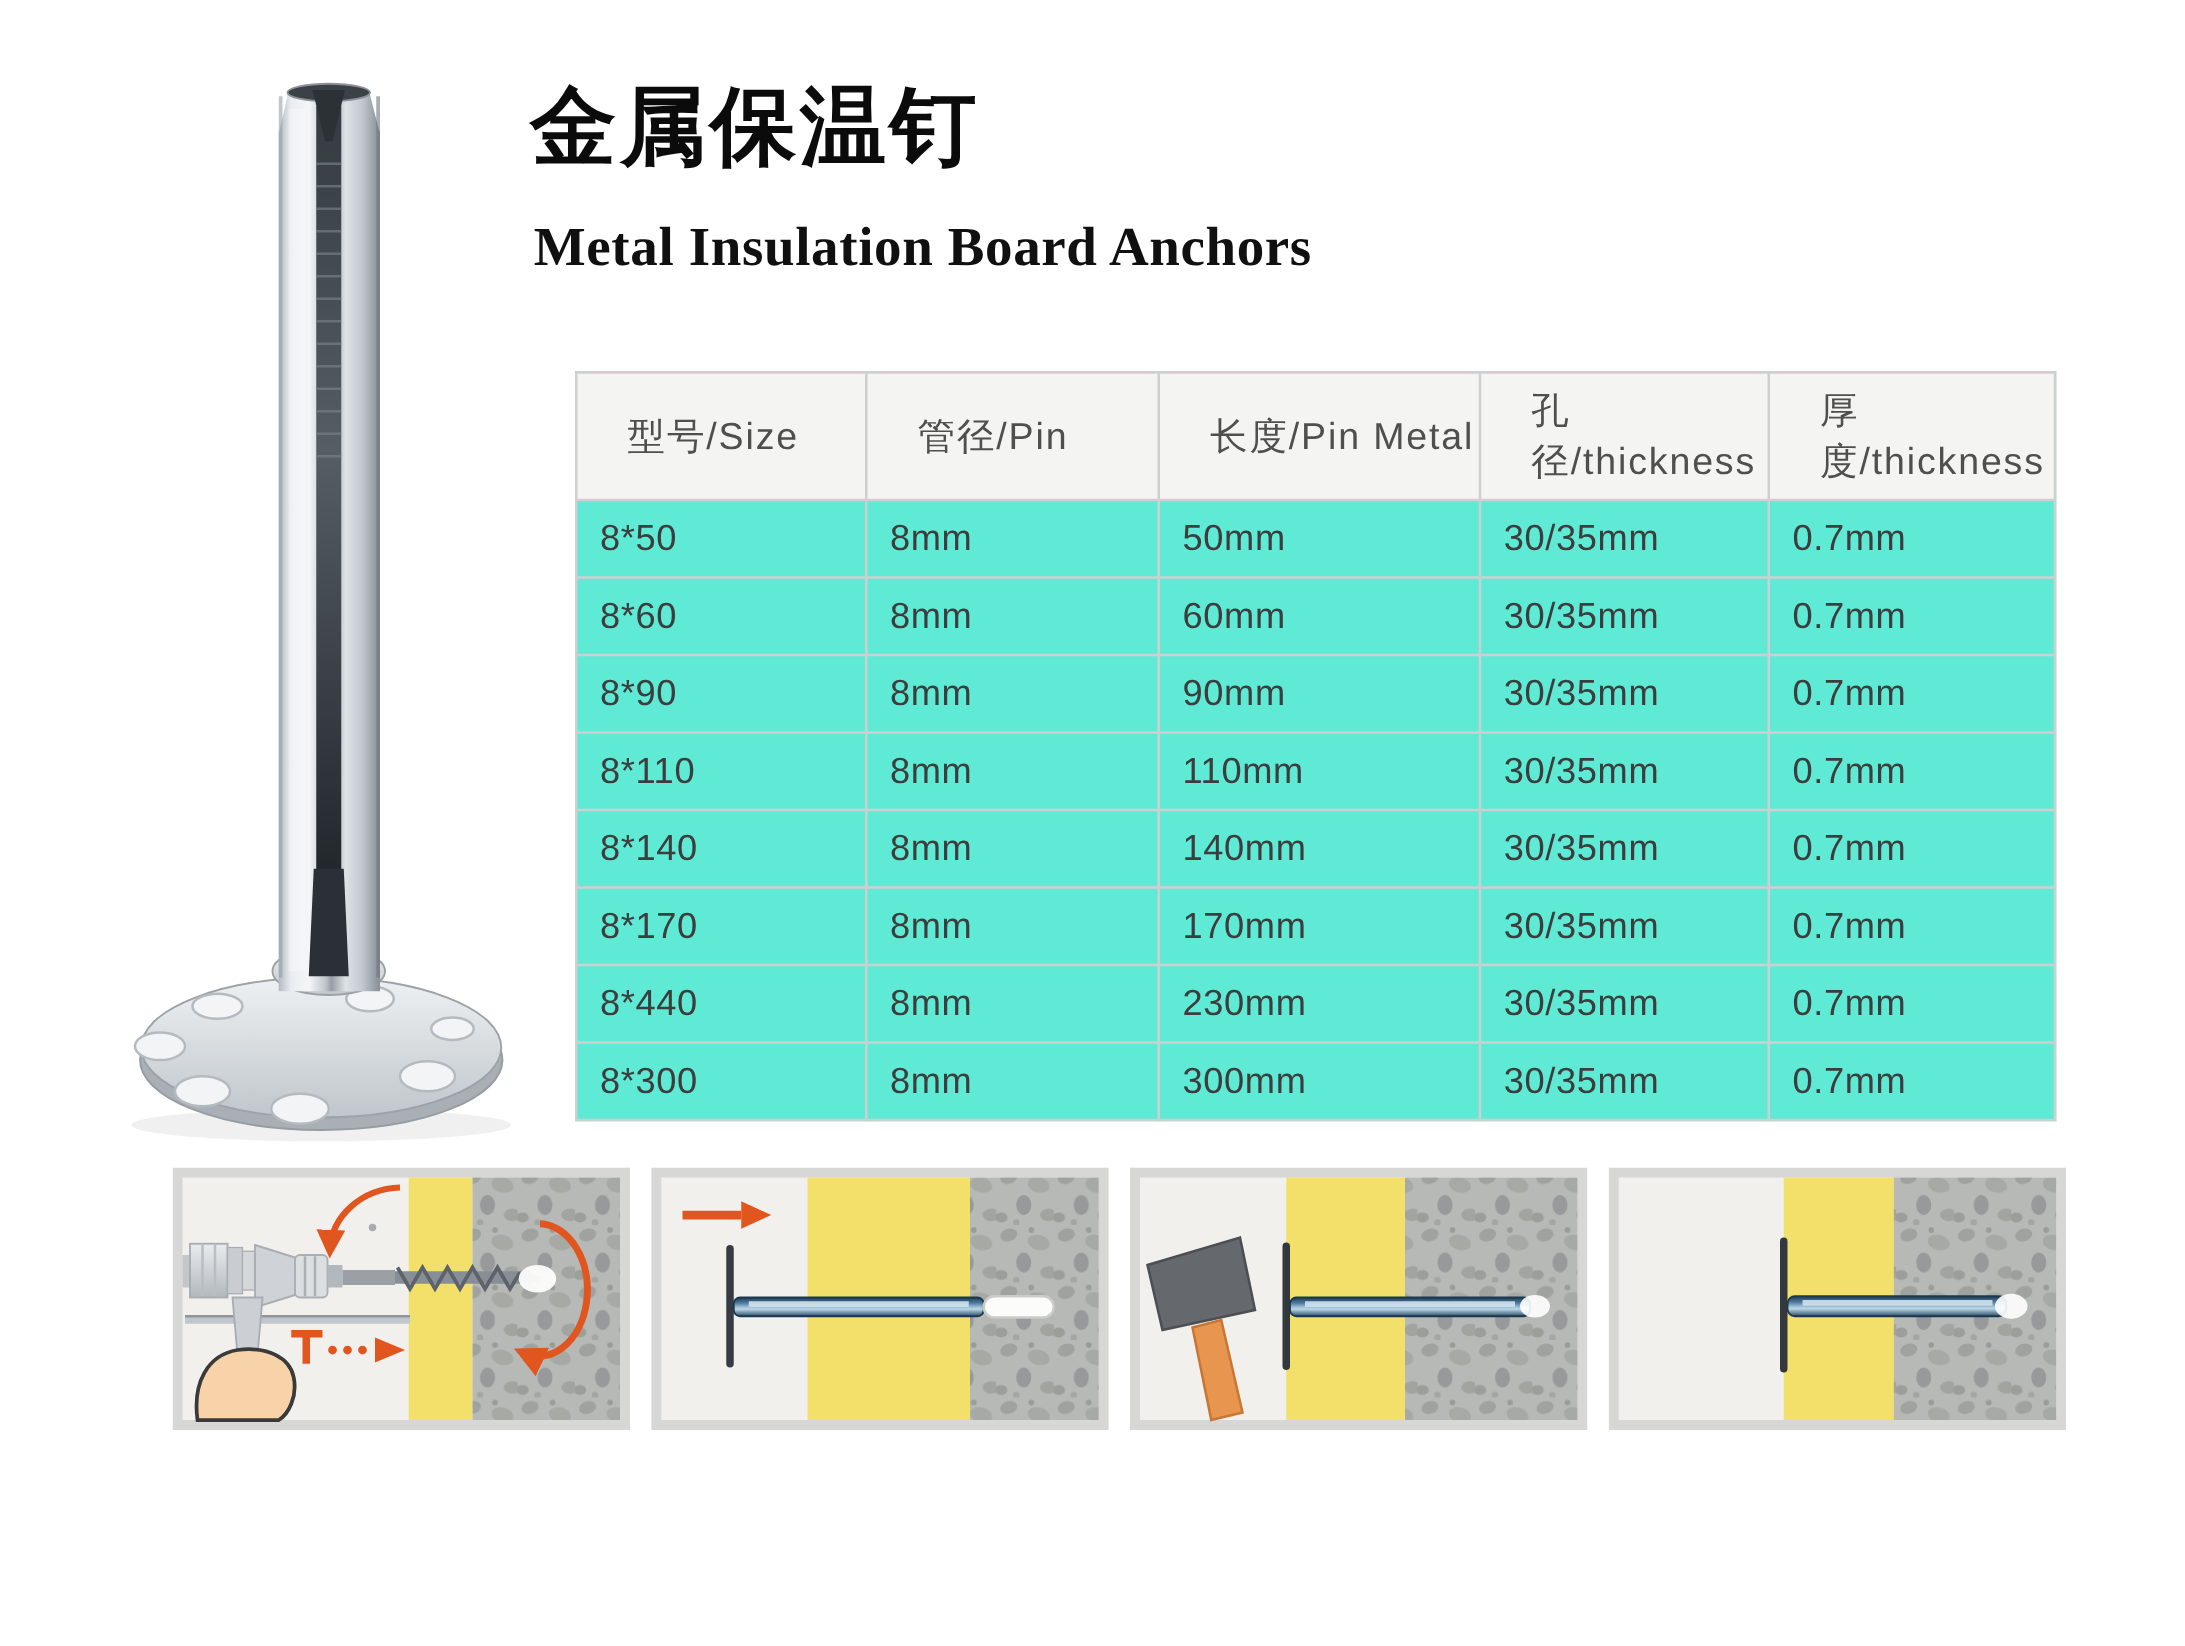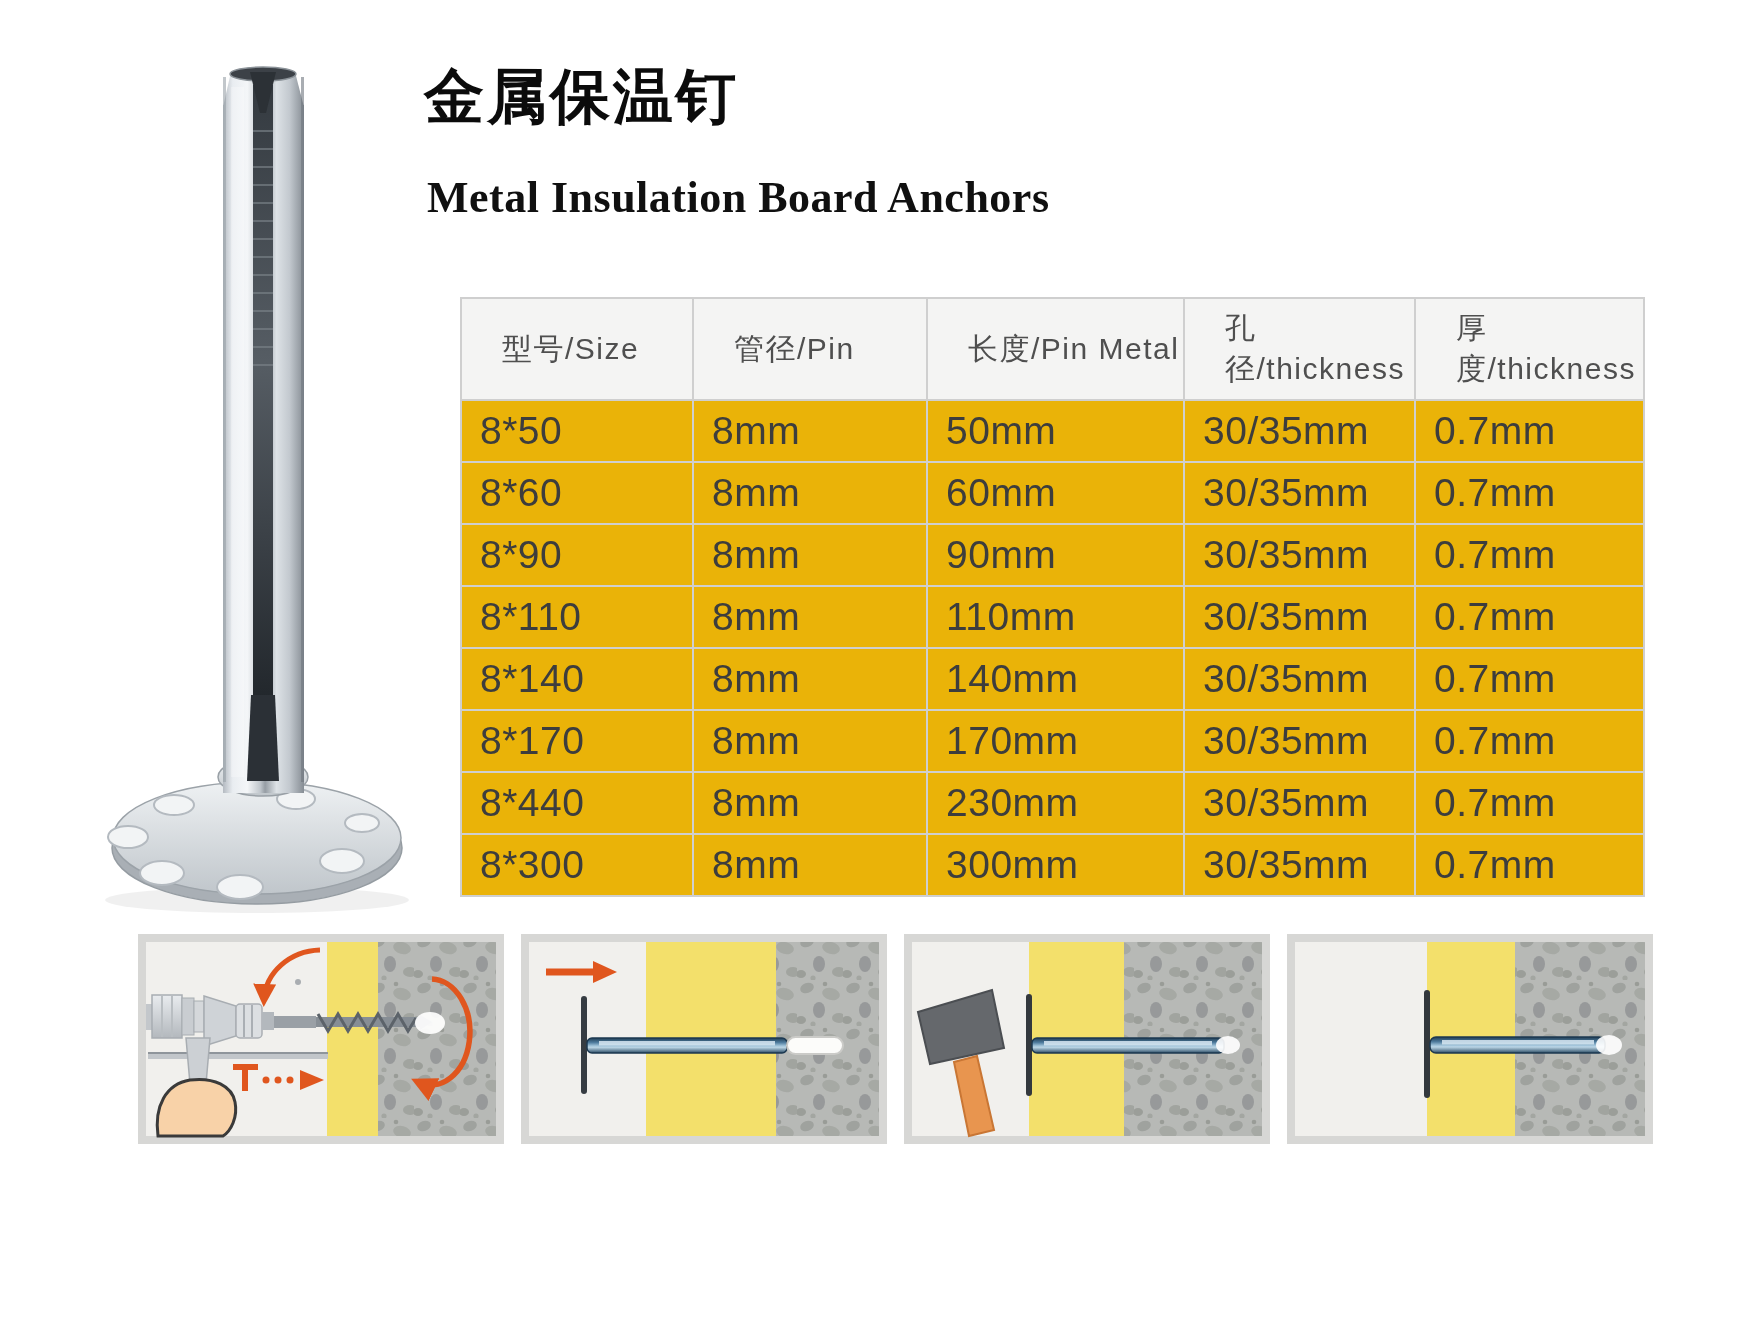--- a/index.html
+++ b/index.html
@@ -1,32 +1,32 @@
 <!DOCTYPE html>
 <html><head>
 <meta charset="utf-8">
 <style>
   html,body{margin:0;padding:0;background:#ffffff;}
   .canvas{position:relative;width:1748px;height:1317px;background:#ffffff;overflow:hidden;
           font-family:"Liberation Sans","DejaVu Sans",sans-serif;}
   .abs{position:absolute;}
 
   
-  .title-cn{left:424px;top:64px;font-size:60px;font-weight:800;color:#0b0b0b;
+  .title-cn{left:424px;top:64px;font-size:69px;font-weight:800;color:#0b0b0b;
             letter-spacing:3px;line-height:1.1;}
   .title-en{left:427px;top:172px;font-size:44px;font-weight:700;color:#101010;
             font-family:"Liberation Serif","DejaVu Serif",serif;letter-spacing:0.5px;}
 
   
   .spec-wrap{left:460px;top:297px;}
-  table.spec{border-collapse:collapse;table-layout:fixed;width:1183px;background:#eab308;}
+  table.spec{border-collapse:collapse;table-layout:fixed;width:1183px;background:#5eead4;}
   table.spec th{height:100px;background:#f4f4f3;border:2px solid #cfcfcf;
                 font-size:30px;font-weight:400;color:#4f4f4f;text-align:left;
                 padding:0 0 0 40px;letter-spacing:1.5px;}
-  table.spec td{height:60px;border:2px solid #cfcfcf;font-size:39px;font-weight:400;
+  table.spec td{height:60px;border:2px solid #cfcfcf;font-size:29px;font-weight:400;
                 color:#3d3d3d;text-align:left;padding:0 0 0 18px;letter-spacing:0.5px;}
 </style>
 </head>
 <body>
 
 <div class="canvas">
 
   <svg width="0" height="0" style="position:absolute" aria-hidden="true">
     <defs>
       <linearGradient id="tubeG" x1="0" y1="0" x2="1" y2="0">

